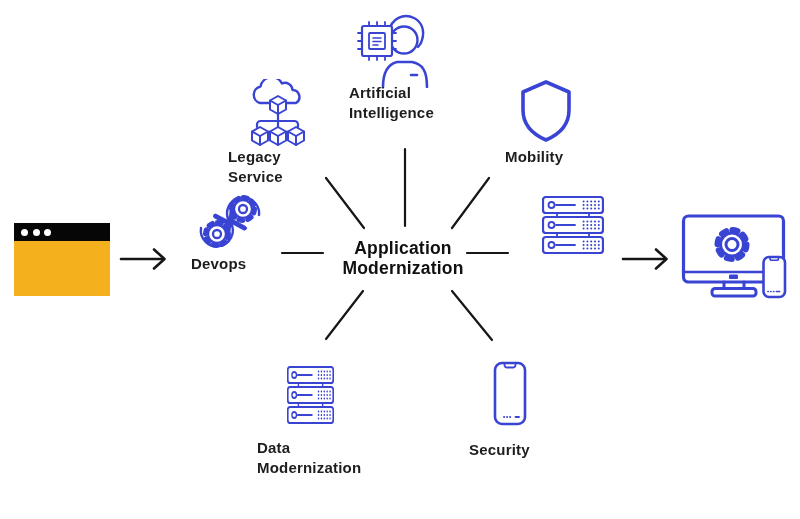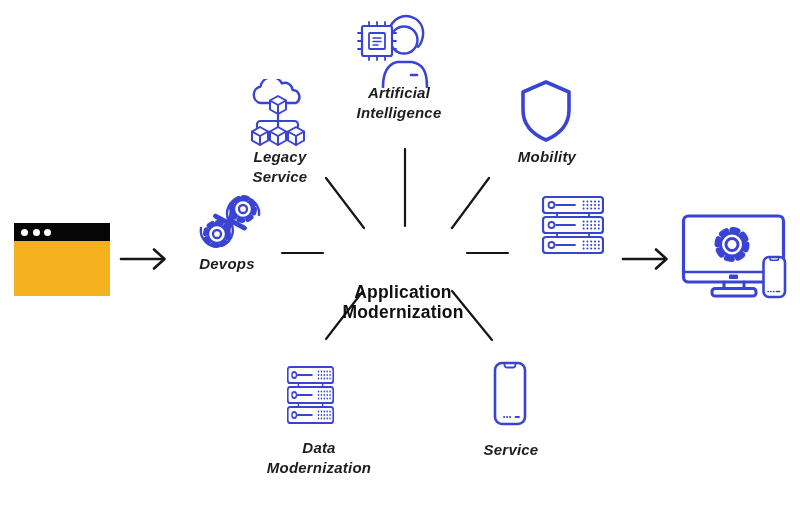--- a/index.html
+++ b/index.html
@@ -1,23 +1,23 @@
 <!DOCTYPE html>
 <html><head>
 <meta charset="utf-8">
 <style>
   html,body{margin:0;padding:0;background:#fff;}
   :root{--blue:#3a44d3;--ink:#161616;--label:#1d1d1d;}
   #canvas{position:relative;width:800px;height:519px;background:#ffffff;
           font-family:"Liberation Sans",sans-serif;overflow:hidden;}
   .abs{position:absolute;}
   .lbl{position:absolute;font-weight:700;font-size:15px;line-height:20px;color:var(--label);
-       text-align:center;white-space:pre-line;letter-spacing:.2px;font-style:italic;}
+       white-space:pre-line;letter-spacing:.2px;}
   .ctr{position:absolute;font-weight:700;font-size:17.5px;line-height:19.5px;color:#101010;
-       text-align:center;white-space:pre-line;letter-spacing:.2px;margin-top:44px;}
+       text-align:center;white-space:pre-line;letter-spacing:.2px;}
   .stroke{stroke:var(--blue);fill:none;stroke-linecap:round;stroke-linejoin:round;}
   .fillw{fill:#ffffff;}
   .filled{fill:var(--blue);stroke:none;}
   .ink{stroke:var(--ink);fill:none;stroke-linecap:round;stroke-linejoin:round;}
   .dots{stroke-linecap:round;}
   
   .legacy{display:flex;flex-direction:column;}
   .legacy .bar{height:18px;background:#060606;display:flex;align-items:center;gap:4.5px;padding-left:7px;}
   .legacy .dot{width:7px;height:7px;border-radius:50%;background:#fff;}
   .legacy .body{flex:1;background:#f5b01e;}
@@ -161,15 +161,15 @@
   </svg>
   <div class="lbl" style="left:257px;top:438px;width:124px">Data
 Modernization</div>
 
   <svg class="abs" style="left:493px;top:361px" width="34" height="66" viewBox="0 0 34 66">
     <rect class="stroke fillw" stroke-width="2.6" x="2" y="2" width="30" height="61" rx="7"></rect>
     <path class="stroke" stroke-width="1.8" d="M11.5 2.5 V4 A2.5 2.5 0 0 0 14 6.5 H20 A2.5 2.5 0 0 0 22.5 4 V2.5"></path>
     <path class="stroke dots" stroke-width="1.8" stroke-dasharray="0.2 2.8" d="M11 56 H19"></path>
     <path class="stroke" stroke-width="1.8" d="M22.5 56 H26"></path>
   </svg>
-  <div class="lbl" style="left:469px;top:440px;width:84px">Service</div>
+  <div class="lbl" style="left:469px;top:440px;width:84px">Security</div>
 
 </div>
 
 </body></html>

